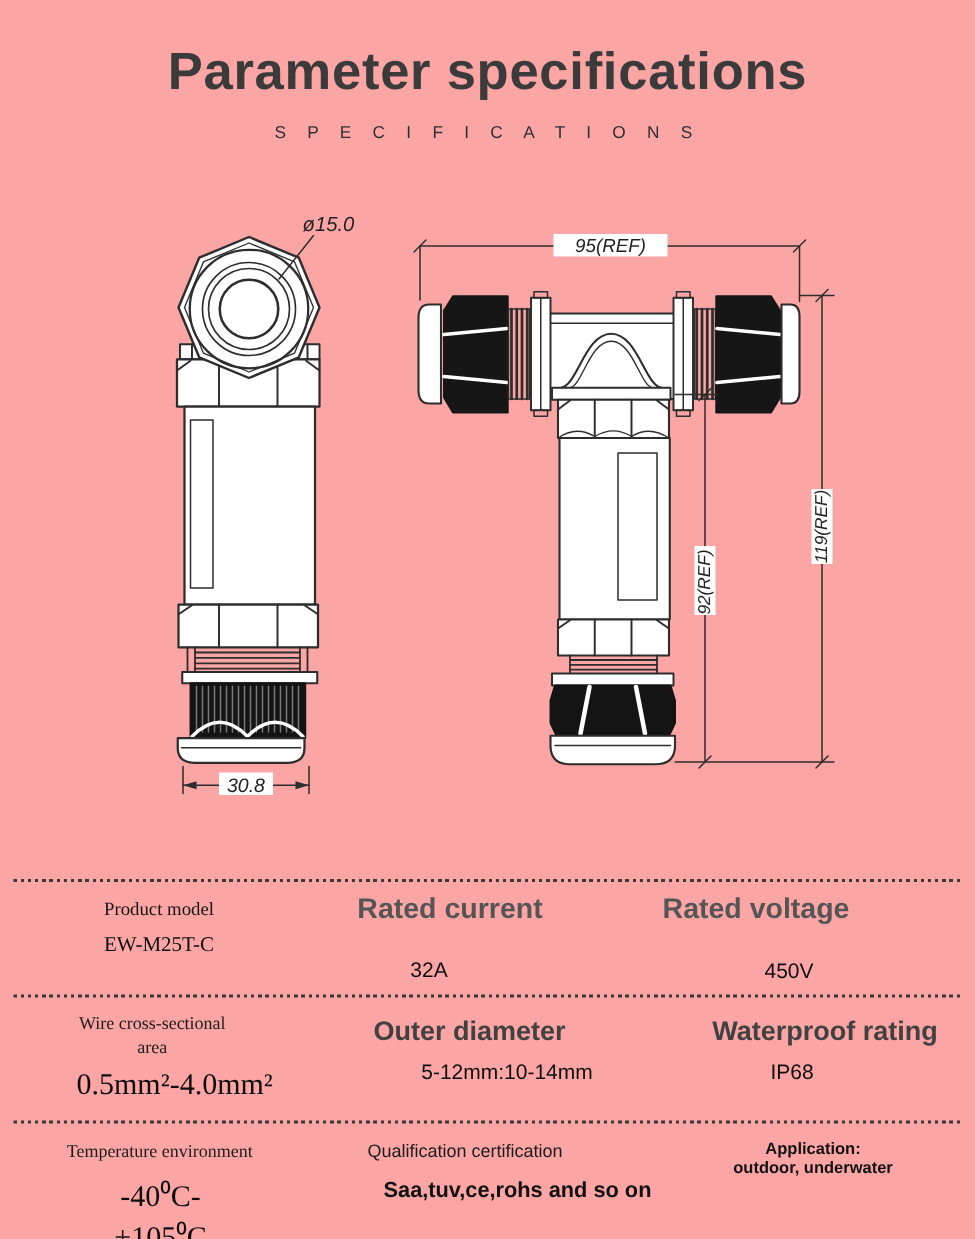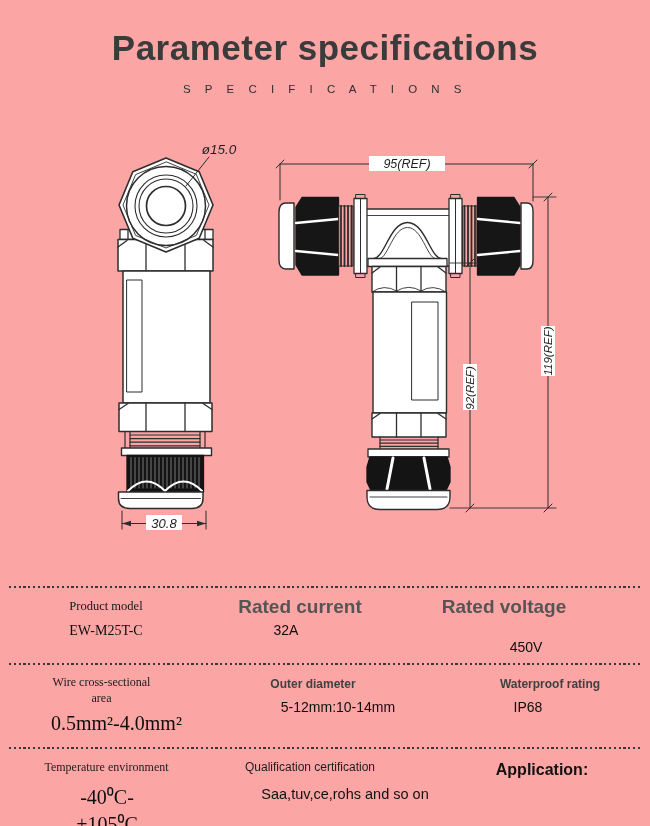--- a/index.html
+++ b/index.html
@@ -23,25 +23,25 @@
     height:2px; margin:0 9px;
     background:repeating-linear-gradient(90deg,#383838 0 2.2px, transparent 2.2px 4.8px);
   }
   .row { display:grid; grid-template-columns:190px 220px 240px; }
   .row1 { height:75px; } .row2 { height:82px; } .row3 { height:76px; }
   .cell { display:flex; flex-direction:column; align-items:center; }
   .c-left { align-items:center;font-family:Liberation Serif, serif; }
   .lbl-sm { font-size:12.5px; color:#161616; }
   .lbl-xs { font-size:12px; color:#1c1c1c; line-height:1.35; }
   .hdr  { font-size:19px; font-weight:700; color:#555555; }
-  .hdr2 { font-size:12px; font-weight:700; color:#414141; }
+  .hdr2 { font-size:18px; font-weight:700; color:#414141; }
   .val  { font-size:14px; color:#0e0e0e; }
   .val.lg { font-size:20px; }
-  .val-bold { font-size:14.5px; font-weight:400; color:#111; }
-  .app { font-size:16px; font-weight:700; color:#111; line-height:1.2; text-align:right; }
+  .val-bold { font-size:14.5px; font-weight:700; color:#111; }
+  .app { font-size:11px; font-weight:700; color:#111; line-height:1.2; text-align:right; }
 </style>
 </head>
 <body>
 
 <div class="page">
 
   <div class="title">Parameter specifications</div>
   <div class="subtitle">S P E C I F I C A T I O N S</div>
 
   <svg class="drawings-svg" width="500" height="420" viewBox="0 0 500 420">
@@ -227,21 +227,21 @@
   <div class="spec-table">
     <div class="sep"></div>
 
     <div class="row row1">
       <div class="cell c-left" style="padding-top:11px">
         <div class="lbl-sm" style="margin-left:22px">Product model</div>
         <div class="val" style="margin-left:22px;width:100px;text-align:center;margin-top:9px">EW-M25T-C</div>
       </div>
       <div class="cell" style="padding-top:8px">
         <div class="hdr">Rated current</div>
-        <div class="val" style="transform:translateX(-14px);margin-top:4px">32A</div>
+        <div class="val" style="transform:translateX(-14px);margin-top:20px">32A</div>
       </div>
       <div class="cell" style="padding-top:8px">
         <div class="hdr" style="transform:translateX(-26px)">Rated voltage</div>
         <div class="val" style="transform:translateX(-4px);margin-top:21px">450V</div>
       </div>
     </div>
 
     <div class="sep"></div>
 
     <div class="row row2">
@@ -265,17 +265,18 @@
       <div class="cell c-left" style="padding-top:10px">
         <div class="lbl-xs" style="margin-left:23px">Temperature environment</div>
         <div class="val lg" style="margin-left:24px;width:100px;text-align:center;margin-top:8px">-40⁰C-+105⁰C</div>
       </div>
       <div class="cell" style="padding-top:10px">
         <div class="lbl-xs" style="transform:translateX(10px)">Qualification certification</div>
         <div class="val-bold" style="transform:translateX(45px);margin-top:11px">Saa,tuv,ce,rohs and so on</div>
       </div>
       <div class="cell" style="padding-top:11px">
         <div class="app" style="transform:translateX(12px)">Application:</div>
+        <div class="app" style="transform:translateX(12px)">outdoor, underwater</div>
       </div>
     </div>
   </div>
 
 </div>
 
 </body></html>

